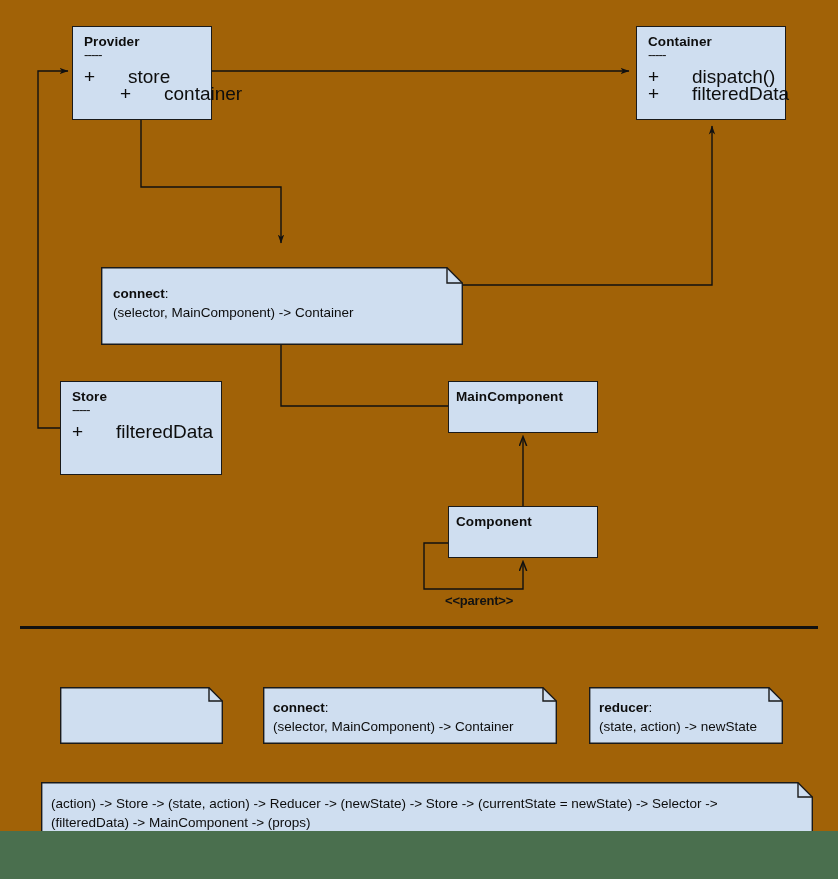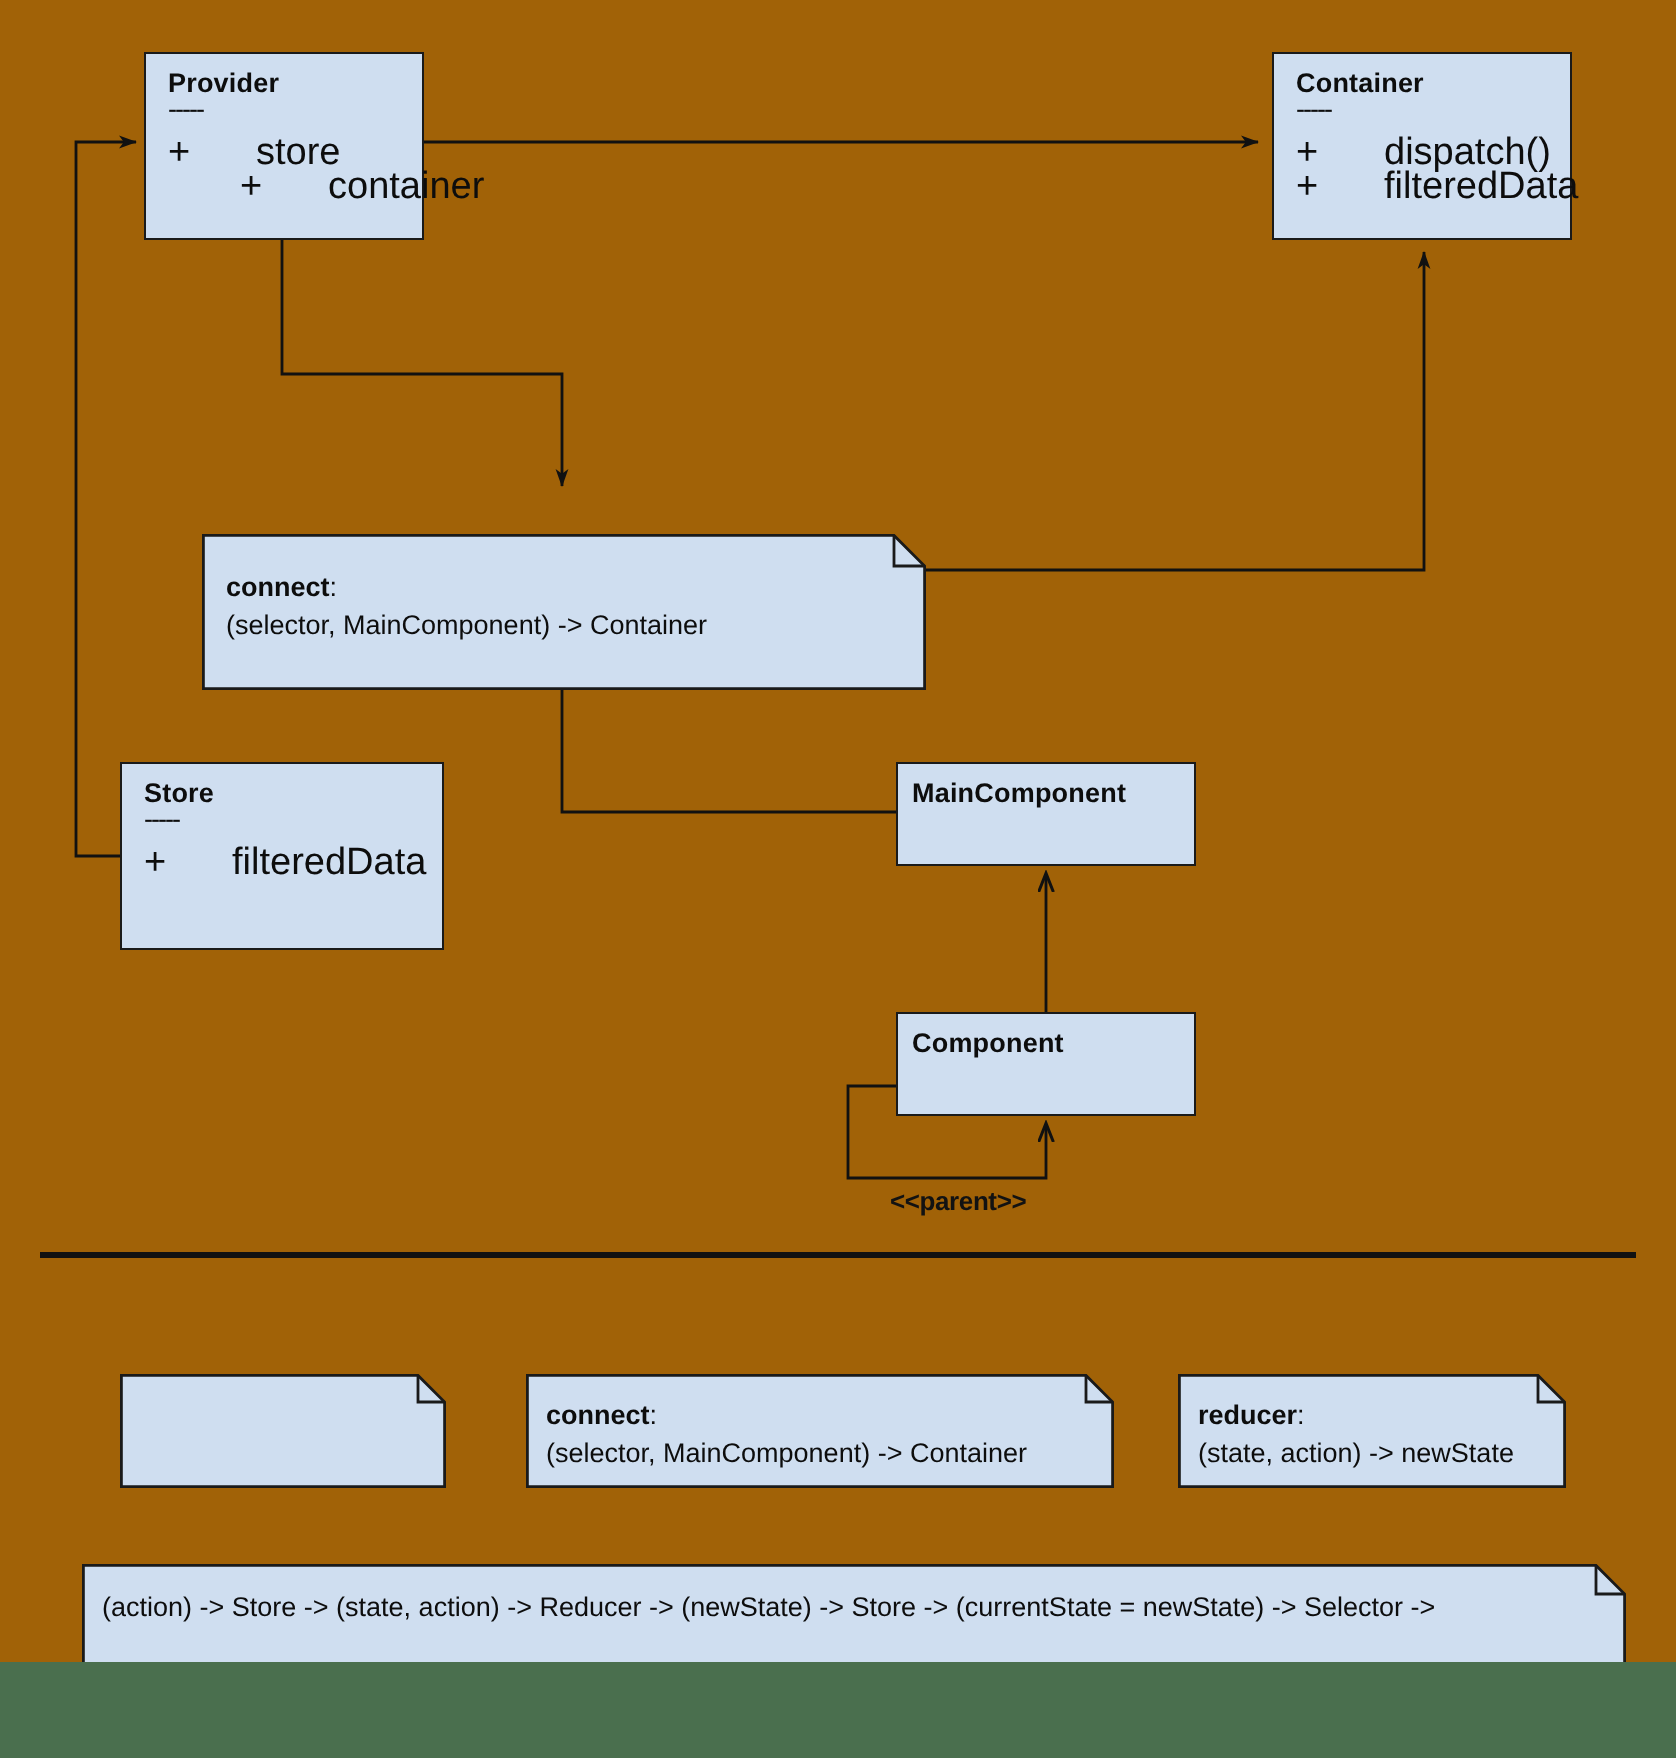--- a/index.html
+++ b/index.html
@@ -199,16 +199,17 @@
     </div>
   </div>
 
   <div class="note" style="left:41px; top:760px; width:772px; height:94px;">
     <svg width="772" height="94" viewBox="0 0 772 94" xmlns="http://www.w3.org/2000/svg">
       <path d="M0.7,0.7 L757,0.7 L771.3,15 L771.3,93.3 L0.7,93.3 Z" fill="#cfdef0" stroke="#1a1a1a" stroke-width="1.4"></path>
       <path d="M757,0.7 L757,15 L771.3,15" fill="none" stroke="#1a1a1a" stroke-width="1.4"></path>
     </svg>
     <div class="note-text" style="left:10px; top:13px;">
       <div>(action) -&gt; Store -&gt; (state, action) -&gt; Reducer -&gt; (newState) -&gt; Store -&gt; (currentState = newState) -&gt; Selector -&gt;</div>
+      <div>(filteredData) -&gt; MainComponent -&gt; (props)</div>
     </div>
   </div>
 
 </div>
 
 </body></html>

